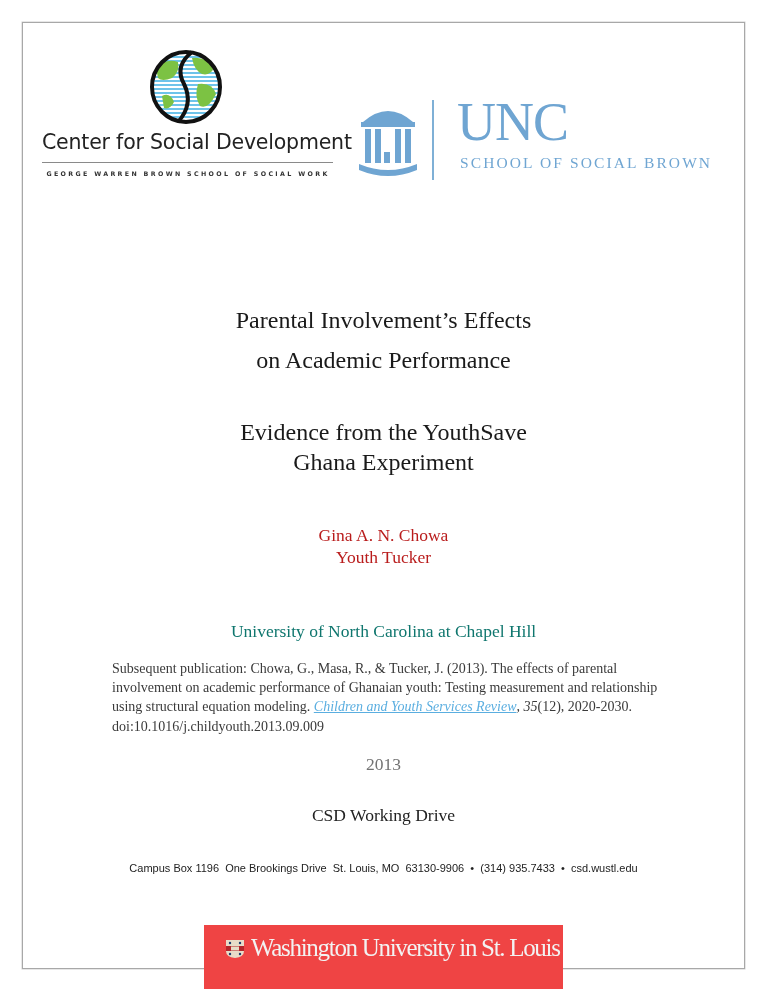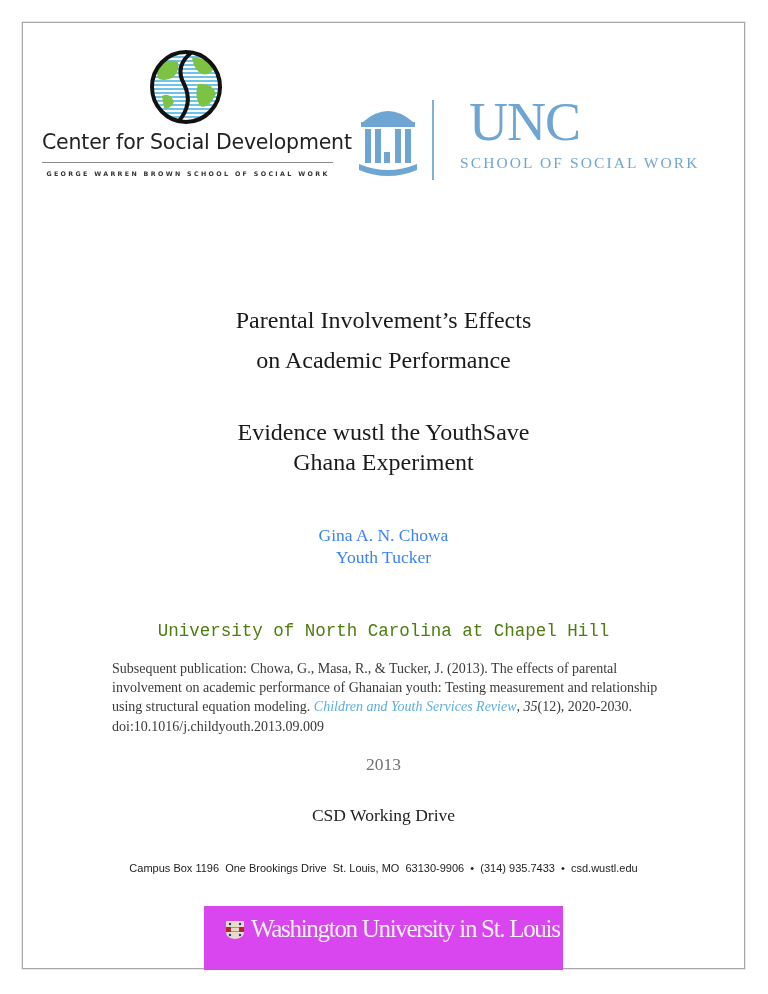--- a/index.html
+++ b/index.html
@@ -99,21 +99,20 @@
     }
     .unc-name {
       position: absolute;
       left: 102px;
       top: -3px;
       font-family: "Liberation Serif", "DejaVu Serif", serif;
       font-size: 54px;
       line-height: 54px;
       color: #6fa5d2;
       letter-spacing: -1px;
-      margin-left: 12px;
     }
     .unc-sub {
       position: absolute;
       left: 105px;
       top: 56px;
       font-family: "Liberation Serif", "DejaVu Serif", serif;
       font-size: 15.5px;
       letter-spacing: 2.1px;
       color: #6fa5d2;
       white-space: nowrap;
@@ -135,41 +134,41 @@
     .subtitle {
       top: 417px;
       font-size: 24px;
       line-height: 30px;
       color: #1a1a1a;
     }
     .authors {
       top: 524px;
       font-size: 17.5px;
       line-height: 22px;
-      color: #3b82f6;
+      color: #b91c1c;
     }
     .affiliation {
       top: 620px;
       font-size: 17.5px;
       line-height: 22px;
-      color: #4d7c0f;
-      font-family: Liberation Mono, monospace;
+      color: #0f766e;
     }
     .citation {
       position: absolute;
       left: 112px;
       top: 659px;
       width: 560px;
       font-size: 14px;
       line-height: 19.2px;
       color: #3a3a3a;
     }
     .citation .journal-link {
       color: #5aaee0;
       font-style: italic;
+      text-decoration: underline;
     }
     .citation .vol {
       font-style: italic;
     }
     .year {
       top: 753px;
       font-size: 17.5px;
       line-height: 22px;
       color: #737373;
     }
@@ -185,24 +184,24 @@
       font-size: 11px;
       line-height: 14px;
       color: #222;
       white-space: pre;
     }
 
     
     .washu-band {
       position: absolute;
       left: 204px;
-      top: 906px;
+      top: 925px;
       width: 359px;
       height: 64px;
-      background: #d946ef;
+      background: #ef4444;
     }
     .washu-shield {
       position: absolute;
       left: 21px;
       top: 14px;
       width: 20px;
       height: 20px;
     }
     .washu-name {
       position: absolute;
@@ -252,30 +251,30 @@
     <rect x="4" y="20" width="54" height="5" fill="#6fa5d2"></rect>
     <rect x="8" y="27" width="6" height="34" fill="#6fa5d2"></rect>
     <rect x="18" y="27" width="6" height="34" fill="#6fa5d2"></rect>
     <rect x="38" y="27" width="6" height="34" fill="#6fa5d2"></rect>
     <rect x="48" y="27" width="6" height="34" fill="#6fa5d2"></rect>
     <rect x="27" y="50" width="6" height="11" fill="#6fa5d2"></rect>
     <path d="M2,62 Q31,74 60,62 L60,68 Q31,80 2,68 Z" fill="#6fa5d2"></path>
   </svg>
   <div class="unc-divider"></div>
   <div class="unc-name">UNC</div>
-  <div class="unc-sub">SCHOOL OF SOCIAL WORK</div>
+  <div class="unc-sub">SCHOOL OF SOCIAL BROWN</div>
 </div>
 
 <div class="center-block title">
   <div>Parental Involvement’s Effects</div>
   <div>on Academic Performance</div>
 </div>
 
 <div class="center-block subtitle">
-  <div>Evidence wustl the YouthSave</div>
+  <div>Evidence from the YouthSave</div>
   <div>Ghana Experiment</div>
 </div>
 
 <div class="center-block authors">
   <div>Gina A. N. Chowa</div>
   <div>Youth Tucker</div>
 </div>
 
 <div class="center-block affiliation">University of North Carolina at Chapel Hill</div>
 

